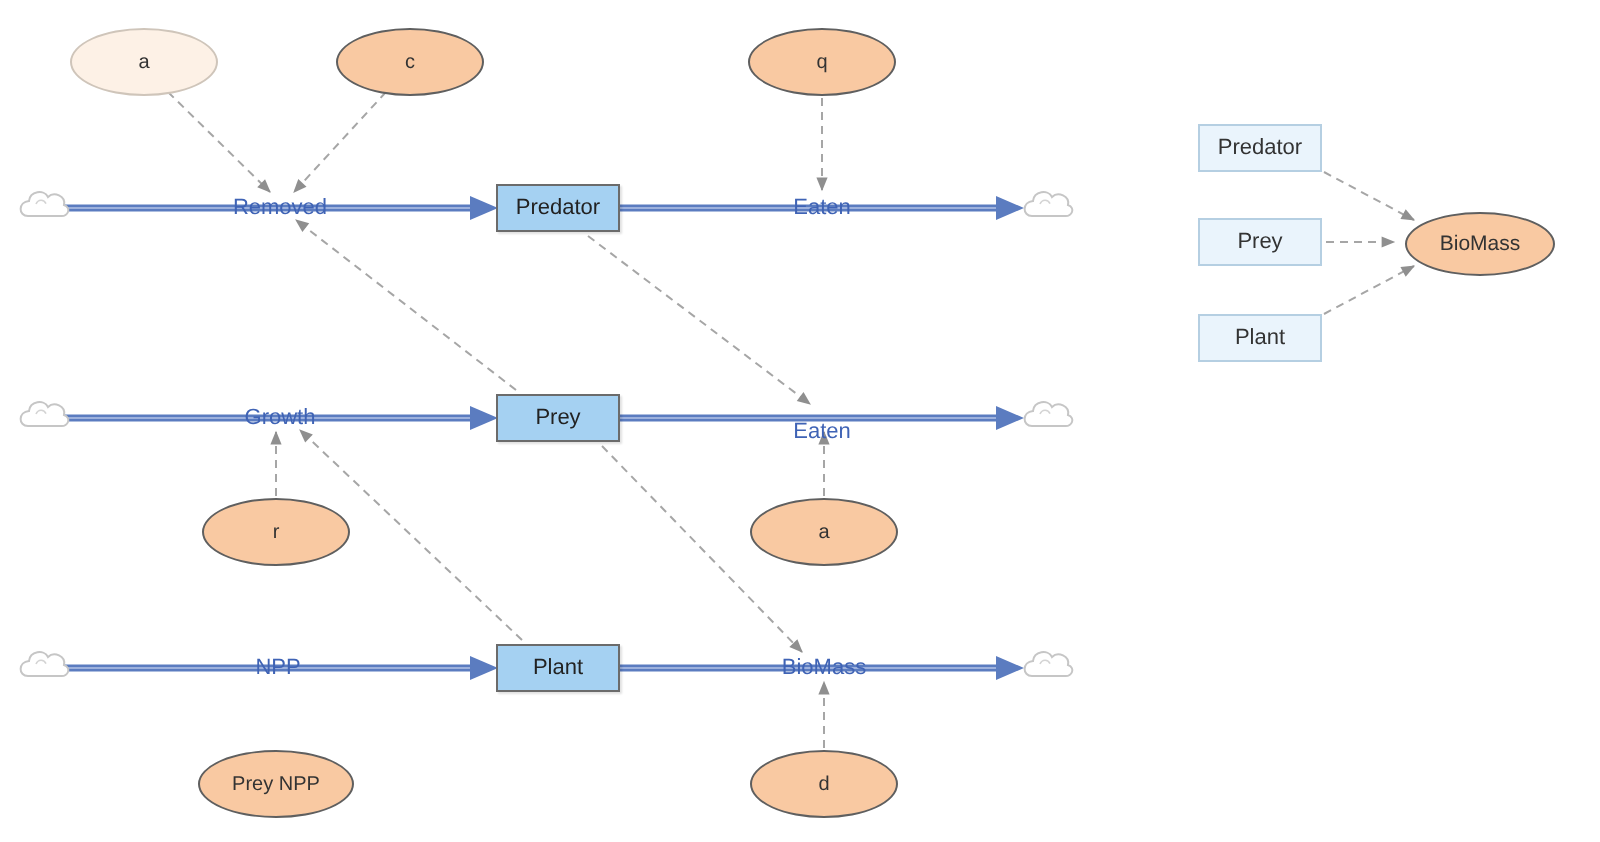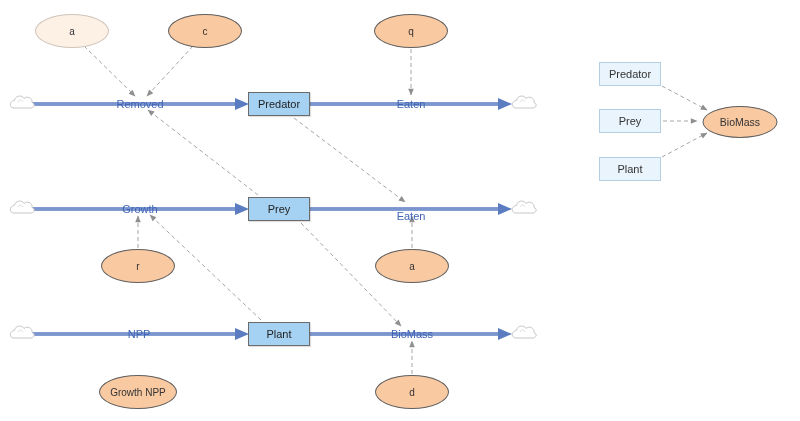--- a/index.html
+++ b/index.html
@@ -131,21 +131,21 @@
   <div class="node aux" style="left:411px;top:31px;">
     <span>q</span>
   </div>
   <div class="node aux" style="left:138px;top:266px;">
     <span>r</span>
   </div>
   <div class="node aux" style="left:412px;top:266px;">
     <span>a</span>
   </div>
   <div class="node aux wide" style="left:138px;top:392px;">
-    <span>Growth NPP</span>
+    <span>Prey NPP</span>
   </div>
   <div class="node aux" style="left:412px;top:392px;">
     <span>d</span>
   </div>
 
   <div class="node legend-rect" style="left:630px;top:74px;">
     <span>Predator</span>
   </div>
   <div class="node legend-rect" style="left:630px;top:121px;">
     <span>Prey</span>

